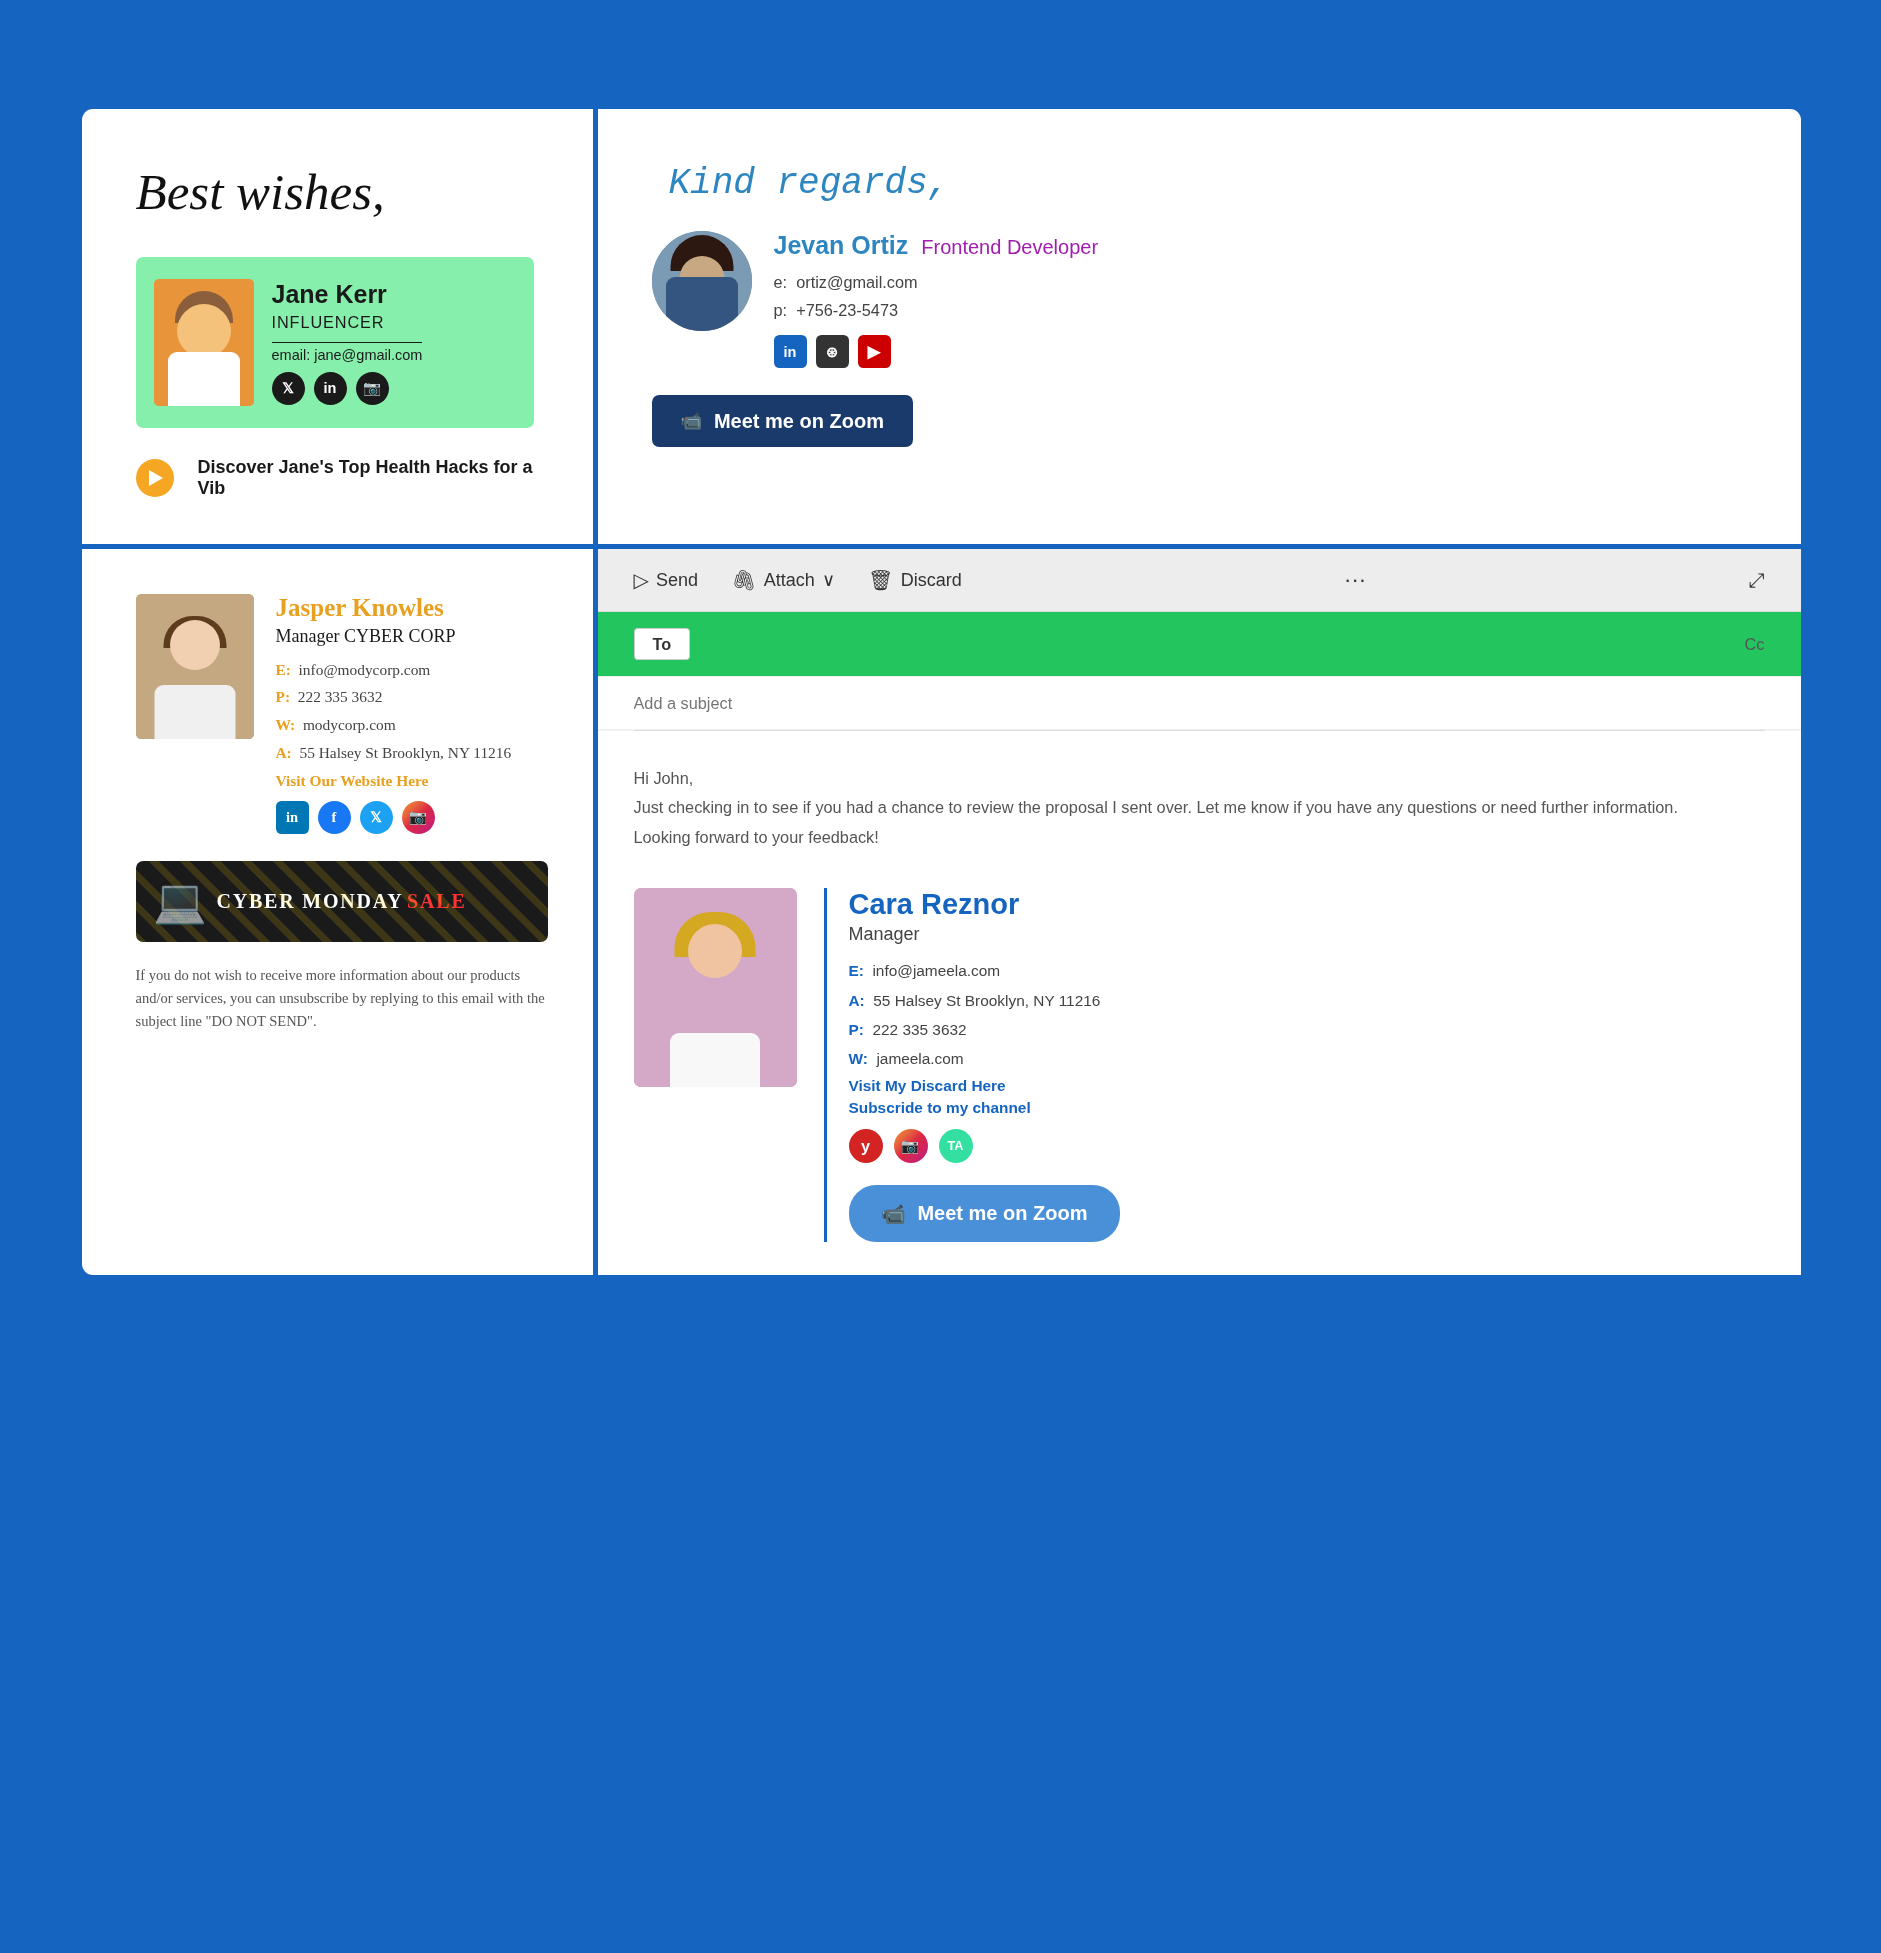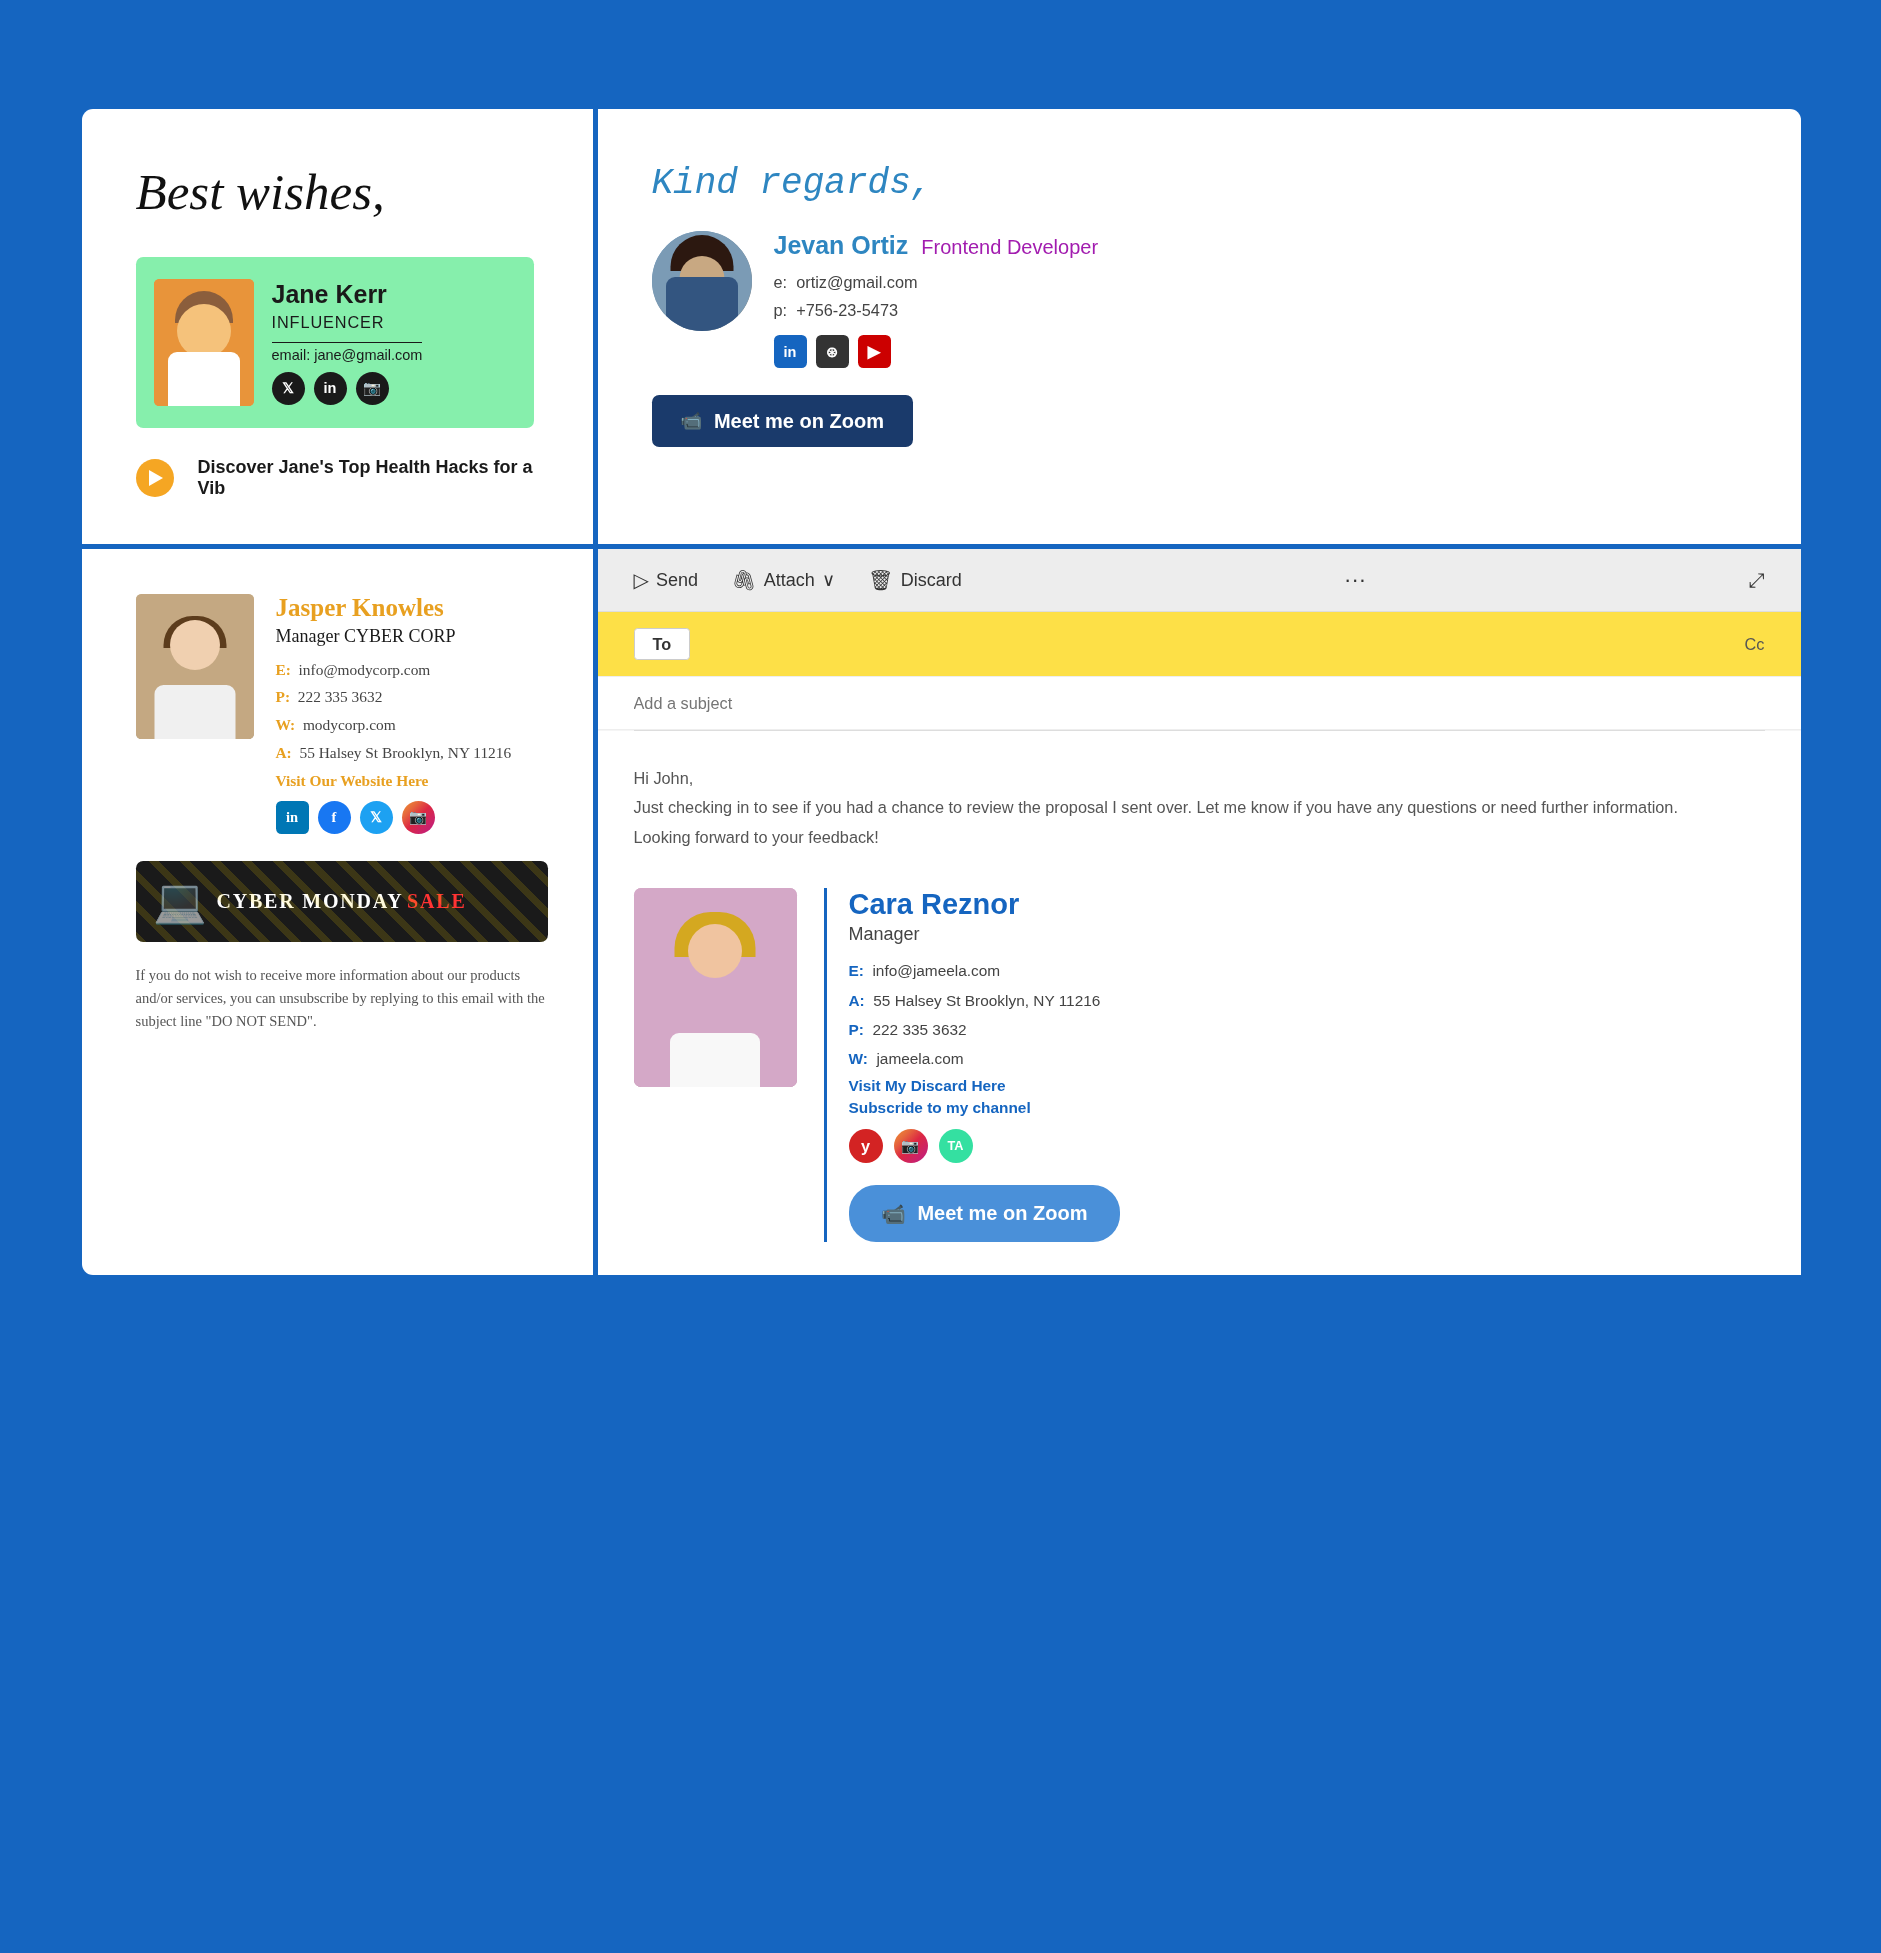--- a/index.html
+++ b/index.html
@@ -139,20 +139,21 @@
       border-left: 0;
       border-bottom: 5.4px solid #1565C0;
     }
 
     .kind-regards-title {
       font-family: 'Courier New', monospace;
       font-size: 36px;
       color: #2E86C1;
       margin-bottom: 27px;
       font-style: italic;
+      margin-left: 17px;
     }
 
     .sig-card-jevan {
       display: flex;
       align-items: flex-start;
       gap: 22px;
       margin-bottom: 27px;
     }
 
     .avatar-circle-jevan {
@@ -439,21 +440,21 @@
       margin-left: auto;
     }
     .toolbar-expand {
       font-size: 20px;
       color: #333;
       cursor: pointer;
       margin-left: 18px;
     }
 
     .email-to-row {
-      background: #fde047;
+      background: #22c55e;
       padding: 16.3px 36px;
       display: flex;
       align-items: center;
       gap: 14.5px;
       border-bottom: 0.9px solid #eee;
     }
     .to-badge {
       background: #fff;
       border: 0.9px solid #ccc;
       border-radius: 3.6px;

